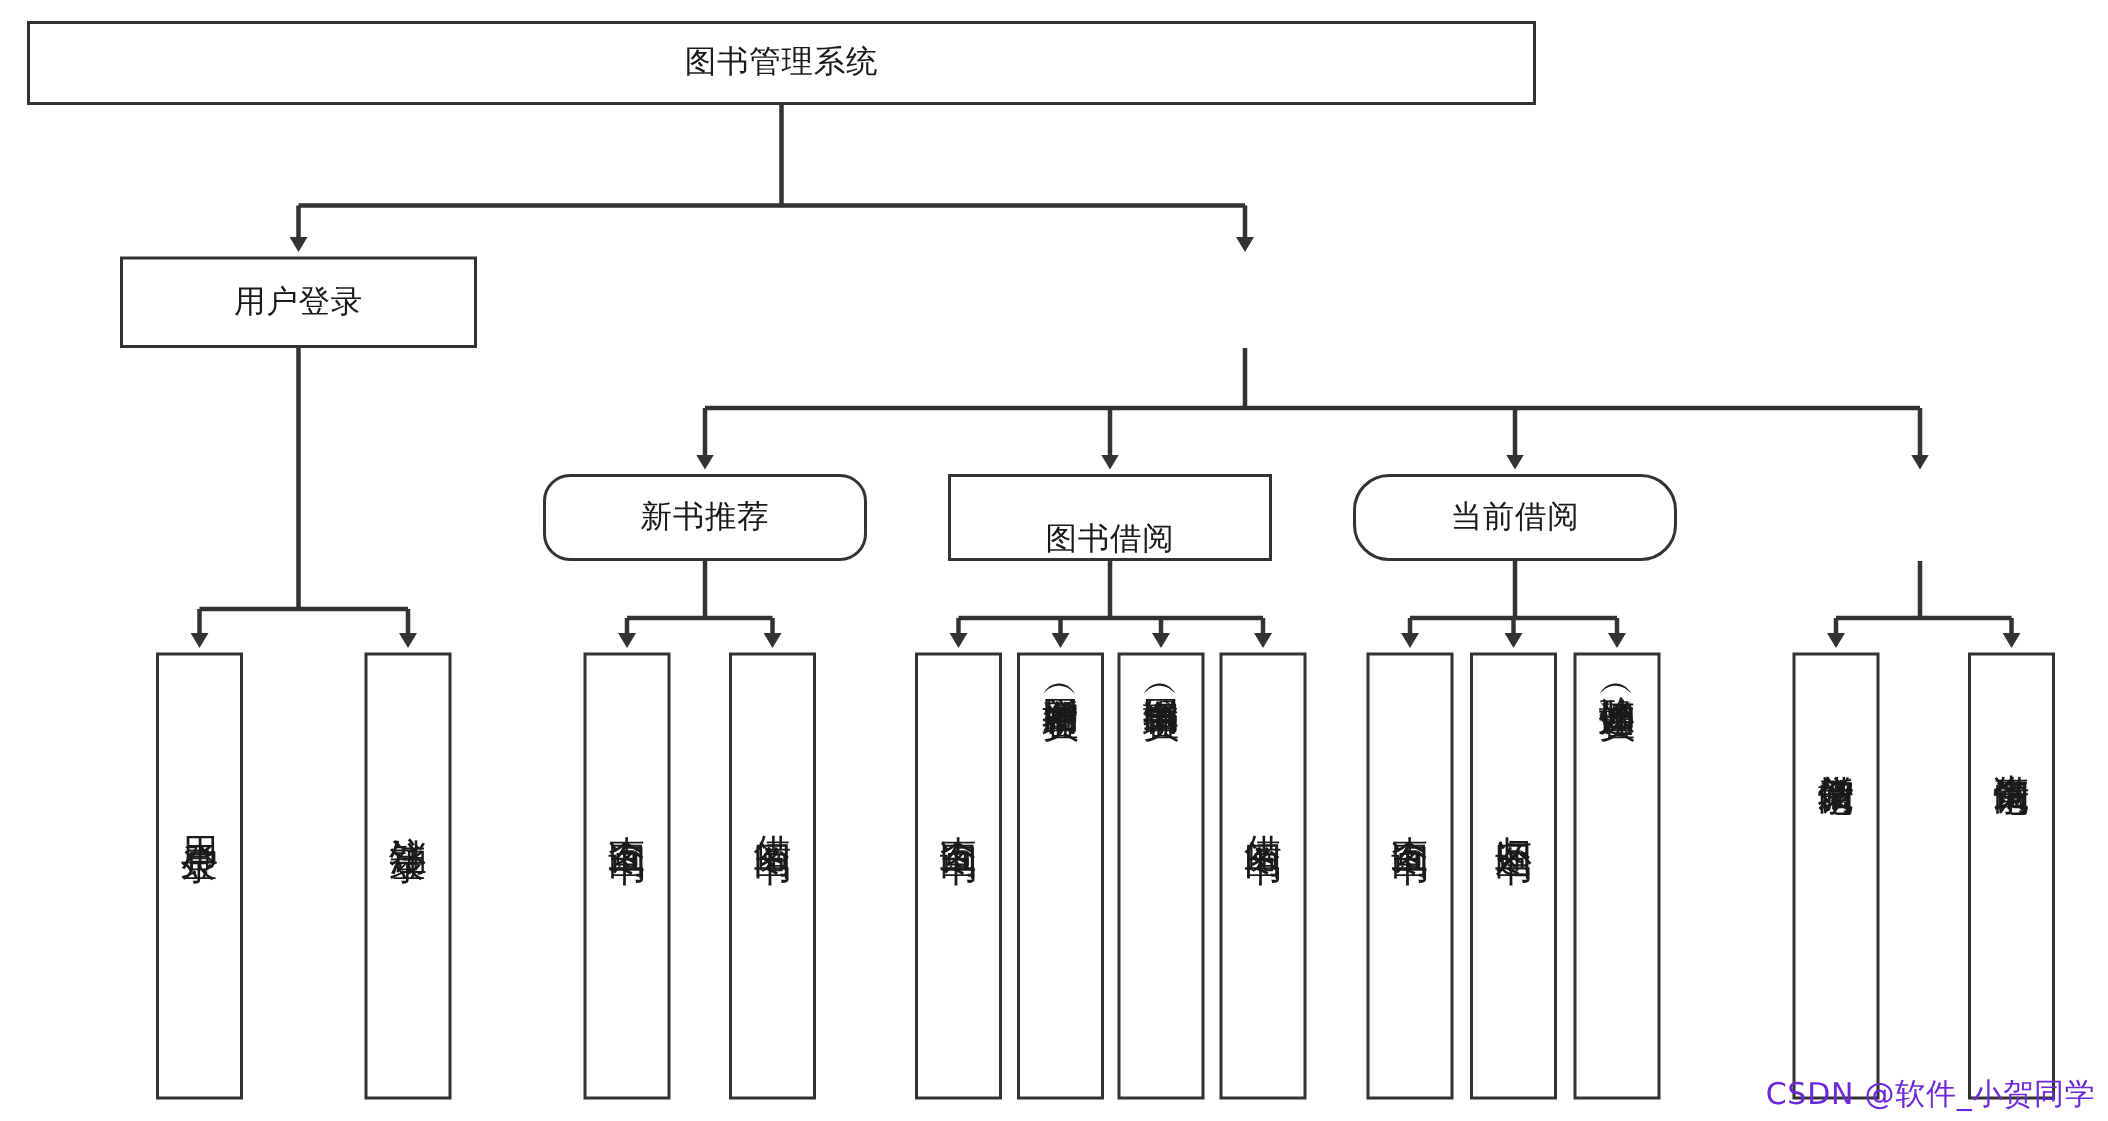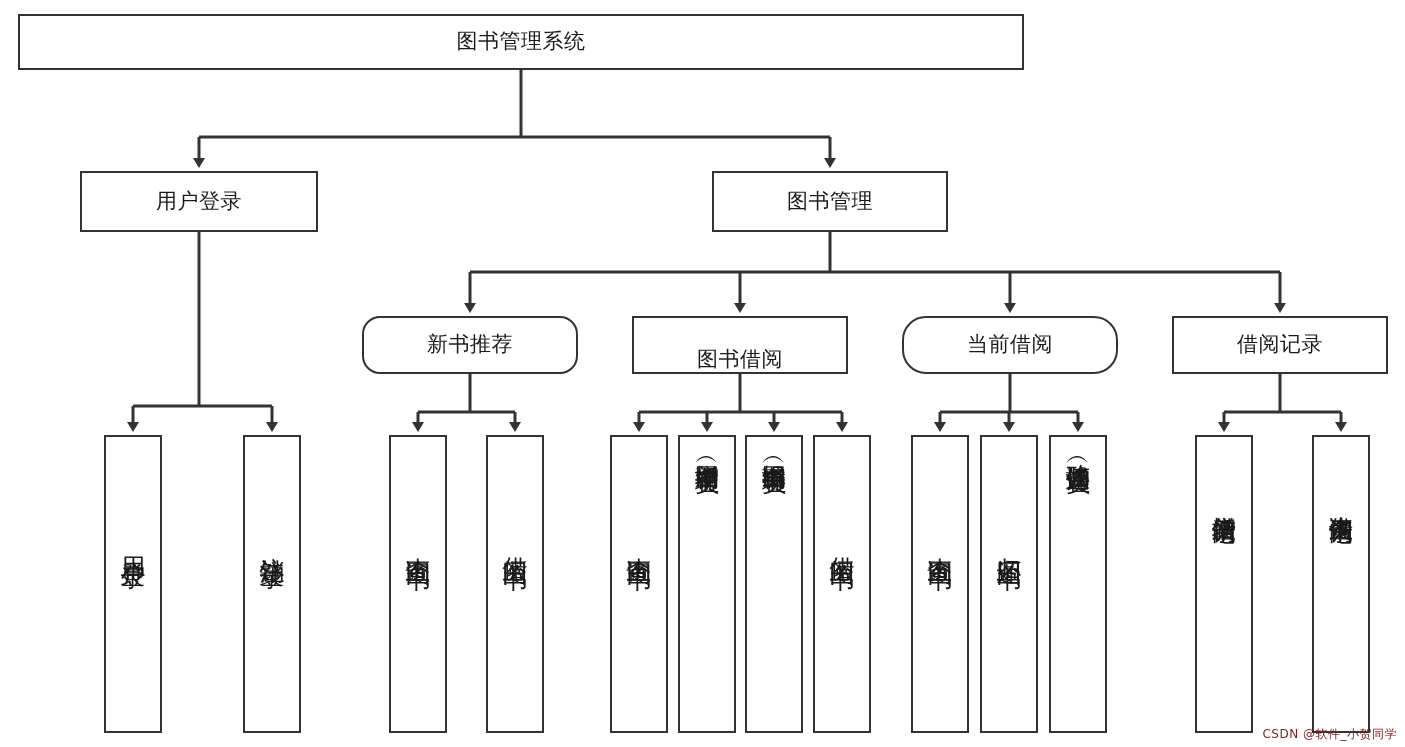--- a/index.html
+++ b/index.html
@@ -61,22 +61,22 @@
     white-space: nowrap;
   }
   .node.vert.tall .label {
     font-size: 24px;
     letter-spacing: 1px;
   }
   #watermark {
     position: absolute;
     right: 8px;
     bottom: 4px;
-    font-size: 12px;
-    color: #7f1d1d;
+    font-size: 20px;
+    color: #6d28d9;
     letter-spacing: 0.5px;
     white-space: nowrap;
     font-family: "DejaVu Sans", "Liberation Sans", sans-serif;
   }
 </style>
 </head>
 <body>
 
 <div id="canvas">
 
@@ -123,35 +123,29 @@
       </g>
   </svg>
 
   <div class="node horiz" style="left: 18px; top: 14px; width: 1006px; height: 56px;">
     <span class="label">图书管理系统</span>
   </div>
 
   <div class="node horiz" style="left: 80px; top: 171px; width: 238px; height: 61px;">
     <span class="label">用户登录</span>
   </div>
-  <div class="node horiz" style="left: 712px; top: 171px; width: 236px; height: 61px;">
-    <span class="label">图书管理</span>
-  </div>
 
   <div class="node horiz" style="left: 362px; top: 316px; width: 216px; height: 58px; border-radius: 18px;">
     <span class="label">新书推荐</span>
   </div>
   <div class="node horiz" style="left: 632px; top: 316px; width: 216px; height: 58px; align-items: flex-end;">
     <span class="label">图书借阅</span>
   </div>
   <div class="node horiz" style="left: 902px; top: 316px; width: 216px; height: 58px; border-radius: 24px;">
     <span class="label">当前借阅</span>
-  </div>
-  <div class="node horiz" style="left: 1172px; top: 316px; width: 216px; height: 58px;">
-    <span class="label">借阅记录</span>
   </div>
 
   <div class="node vert" style="left: 104px; top: 435px; width: 58px; height: 298px; padding-top: 100px;">
     <span class="label">用户登录</span>
   </div>
   <div class="node vert" style="left: 243px; top: 435px; width: 58px; height: 298px; padding-top: 100px;">
     <span class="label">注销登录</span>
   </div>
   <div class="node vert" style="left: 389px; top: 435px; width: 58px; height: 298px; padding-top: 100px;">
     <span class="label">查询图书</span>

